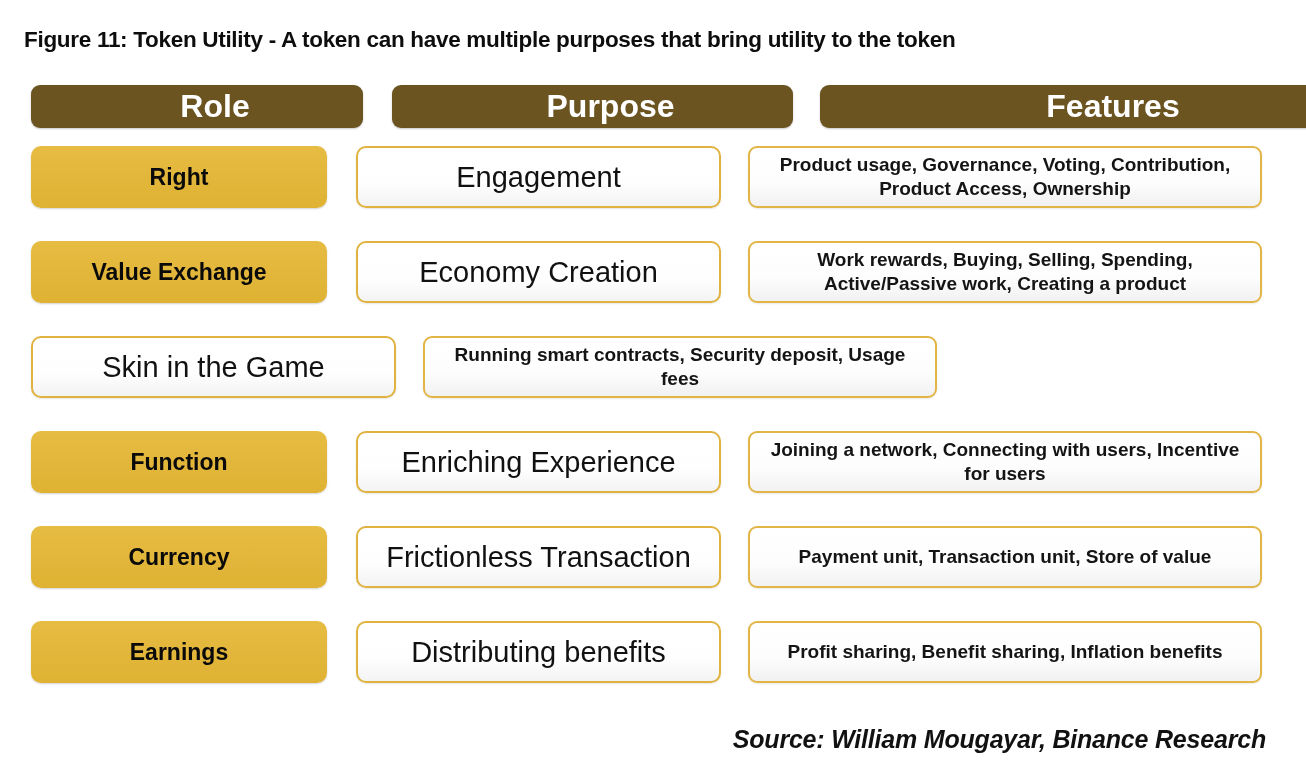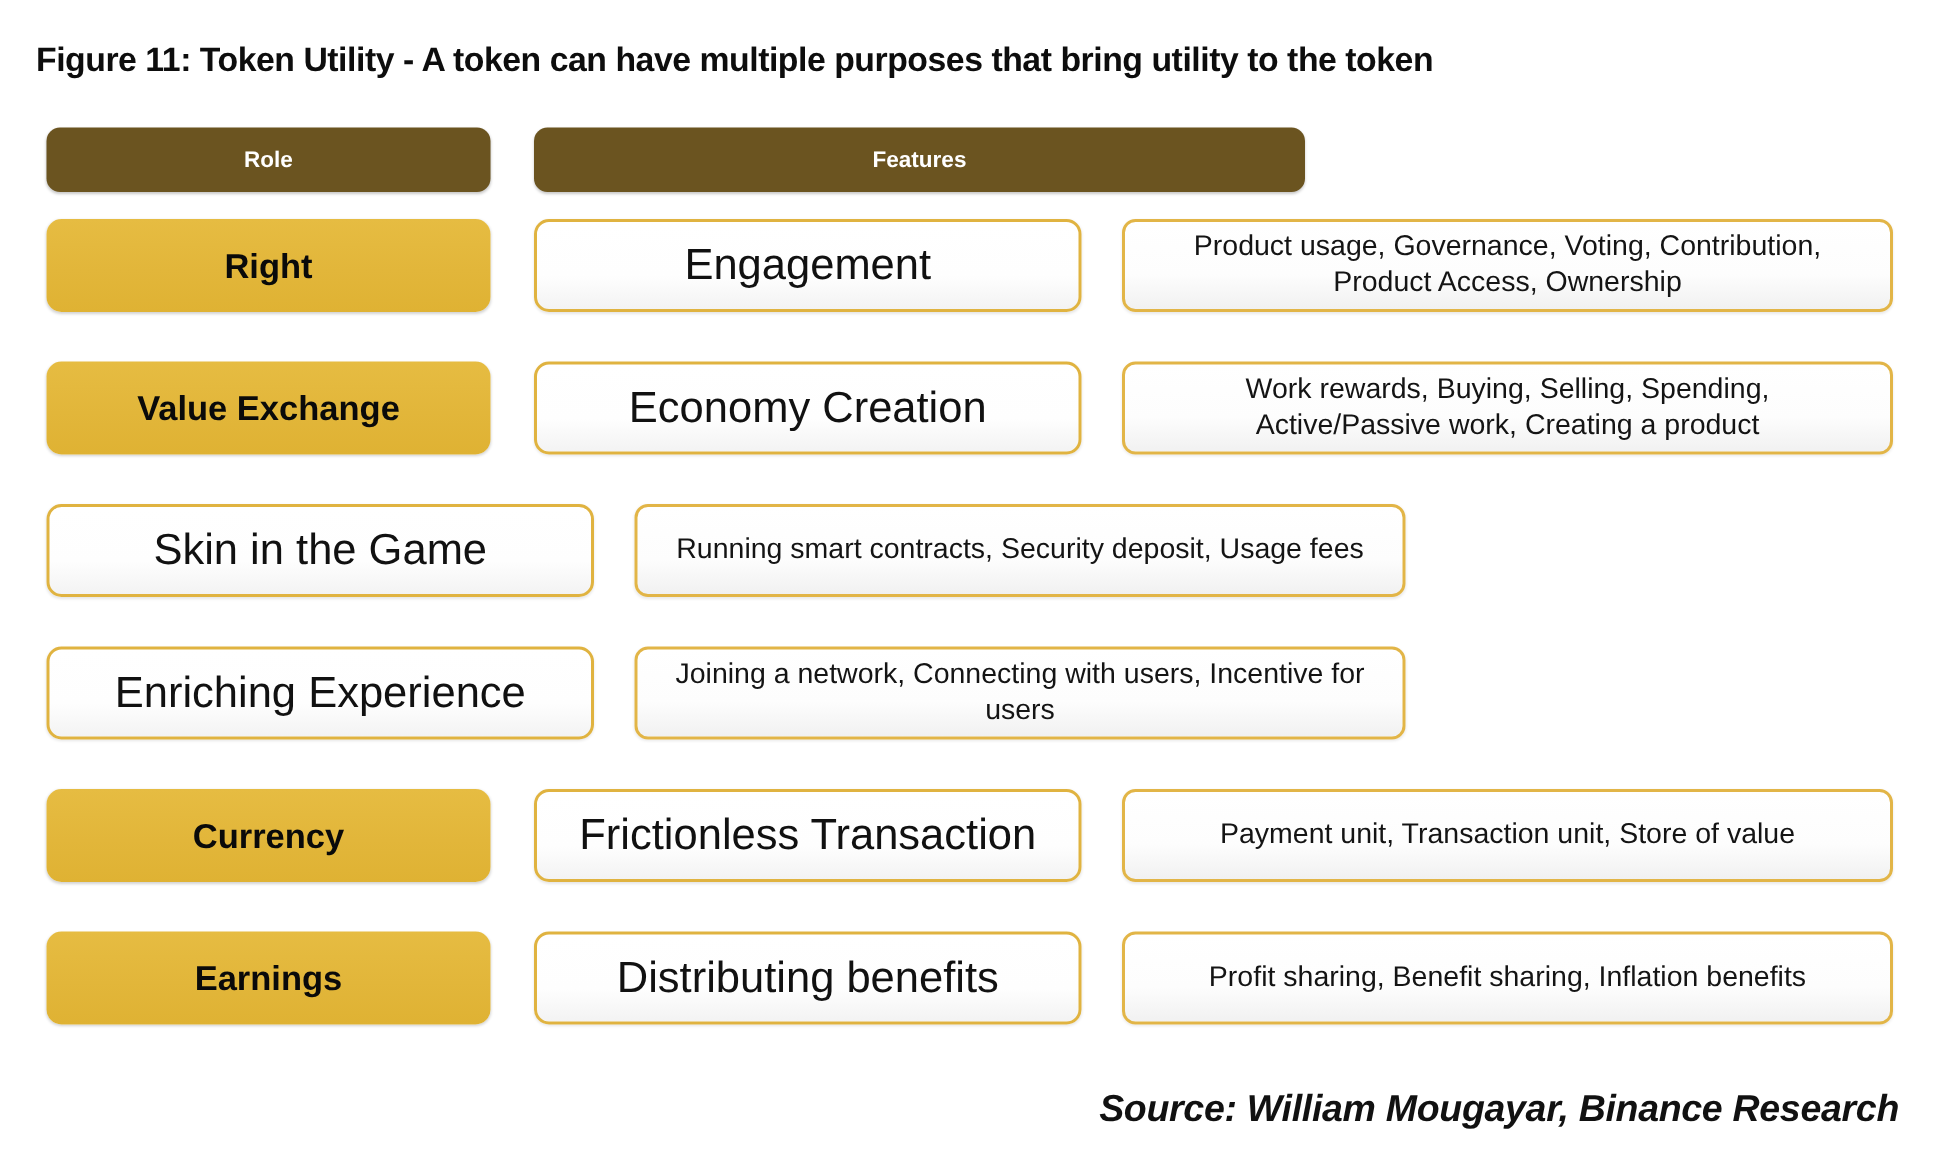--- a/index.html
+++ b/index.html
@@ -62,25 +62,26 @@
 
   
   .cell-header {
     height: 43px;
     background: #6B5420;
     border-radius: 9px;
     display: flex;
     align-items: center;
     justify-content: center;
     color: #ffffff;
-    font-size: 15px;
+    font-size: 32px;
     font-weight: bold;
     font-family: "Liberation Sans", sans-serif;
     box-shadow: 0 1px 2px rgba(0,0,0,0.22);
     text-align: center;
+    padding-left: 36px;
   }
 
   
   .cell-role {
     height: 62px;
     background: linear-gradient(180deg, #E6BC42 0%, #E2B63A 55%, #DFB233 100%);
     border-radius: 10px;
     display: flex;
     align-items: center;
     justify-content: center;
@@ -117,21 +118,21 @@
   .cell-features {
     height: 62px;
     background: linear-gradient(180deg, #ffffff 0%, #fdfdfd 60%, #f1f1f1 100%);
     border: 2px solid #E2B547;
     border-radius: 9px;
     display: flex;
     align-items: center;
     justify-content: center;
     color: #141414;
     font-size: 19px;
-    font-weight: normal;
+    font-weight: bold;
     font-family: "Liberation Sans", sans-serif;
     box-sizing: border-box;
     text-align: center;
     padding: 0 20px;
     line-height: 24px;
     box-shadow: 0 1px 2px rgba(0,0,0,0.09);
   }
 
   
   .source-note {
@@ -151,20 +152,21 @@
 <body>
 
 <div id="page">
 
   <div class="figure-title">Figure 11: Token Utility - A token can have multiple purposes that bring utility to the token</div>
 
   <div class="utility-table">
 
     <div class="table-row header-row">
       <div class="cell-header col-role">Role</div>
+      <div class="cell-header col-purpose">Purpose</div>
       <div class="cell-header col-features">Features</div>
     </div>
 
     <div class="table-row">
       <div class="cell-role col-role">Right</div>
       <div class="cell-purpose col-purpose">Engagement</div>
       <div class="cell-features col-features">Product usage, Governance, Voting, Contribution, Product Access, Ownership</div>
     </div>
 
     <div class="table-row">
@@ -172,20 +174,21 @@
       <div class="cell-purpose col-purpose">Economy Creation</div>
       <div class="cell-features col-features">Work rewards, Buying, Selling, Spending, Active/Passive work, Creating a product</div>
     </div>
 
     <div class="table-row">
       <div class="cell-purpose col-purpose">Skin in the Game</div>
       <div class="cell-features col-features">Running smart contracts, Security deposit, Usage fees</div>
     </div>
 
     <div class="table-row">
+      <div class="cell-role col-role">Function</div>
       <div class="cell-purpose col-purpose">Enriching Experience</div>
       <div class="cell-features col-features">Joining a network, Connecting with users, Incentive for users</div>
     </div>
 
     <div class="table-row">
       <div class="cell-role col-role">Currency</div>
       <div class="cell-purpose col-purpose">Frictionless Transaction</div>
       <div class="cell-features col-features">Payment unit, Transaction unit, Store of value</div>
     </div>
 

